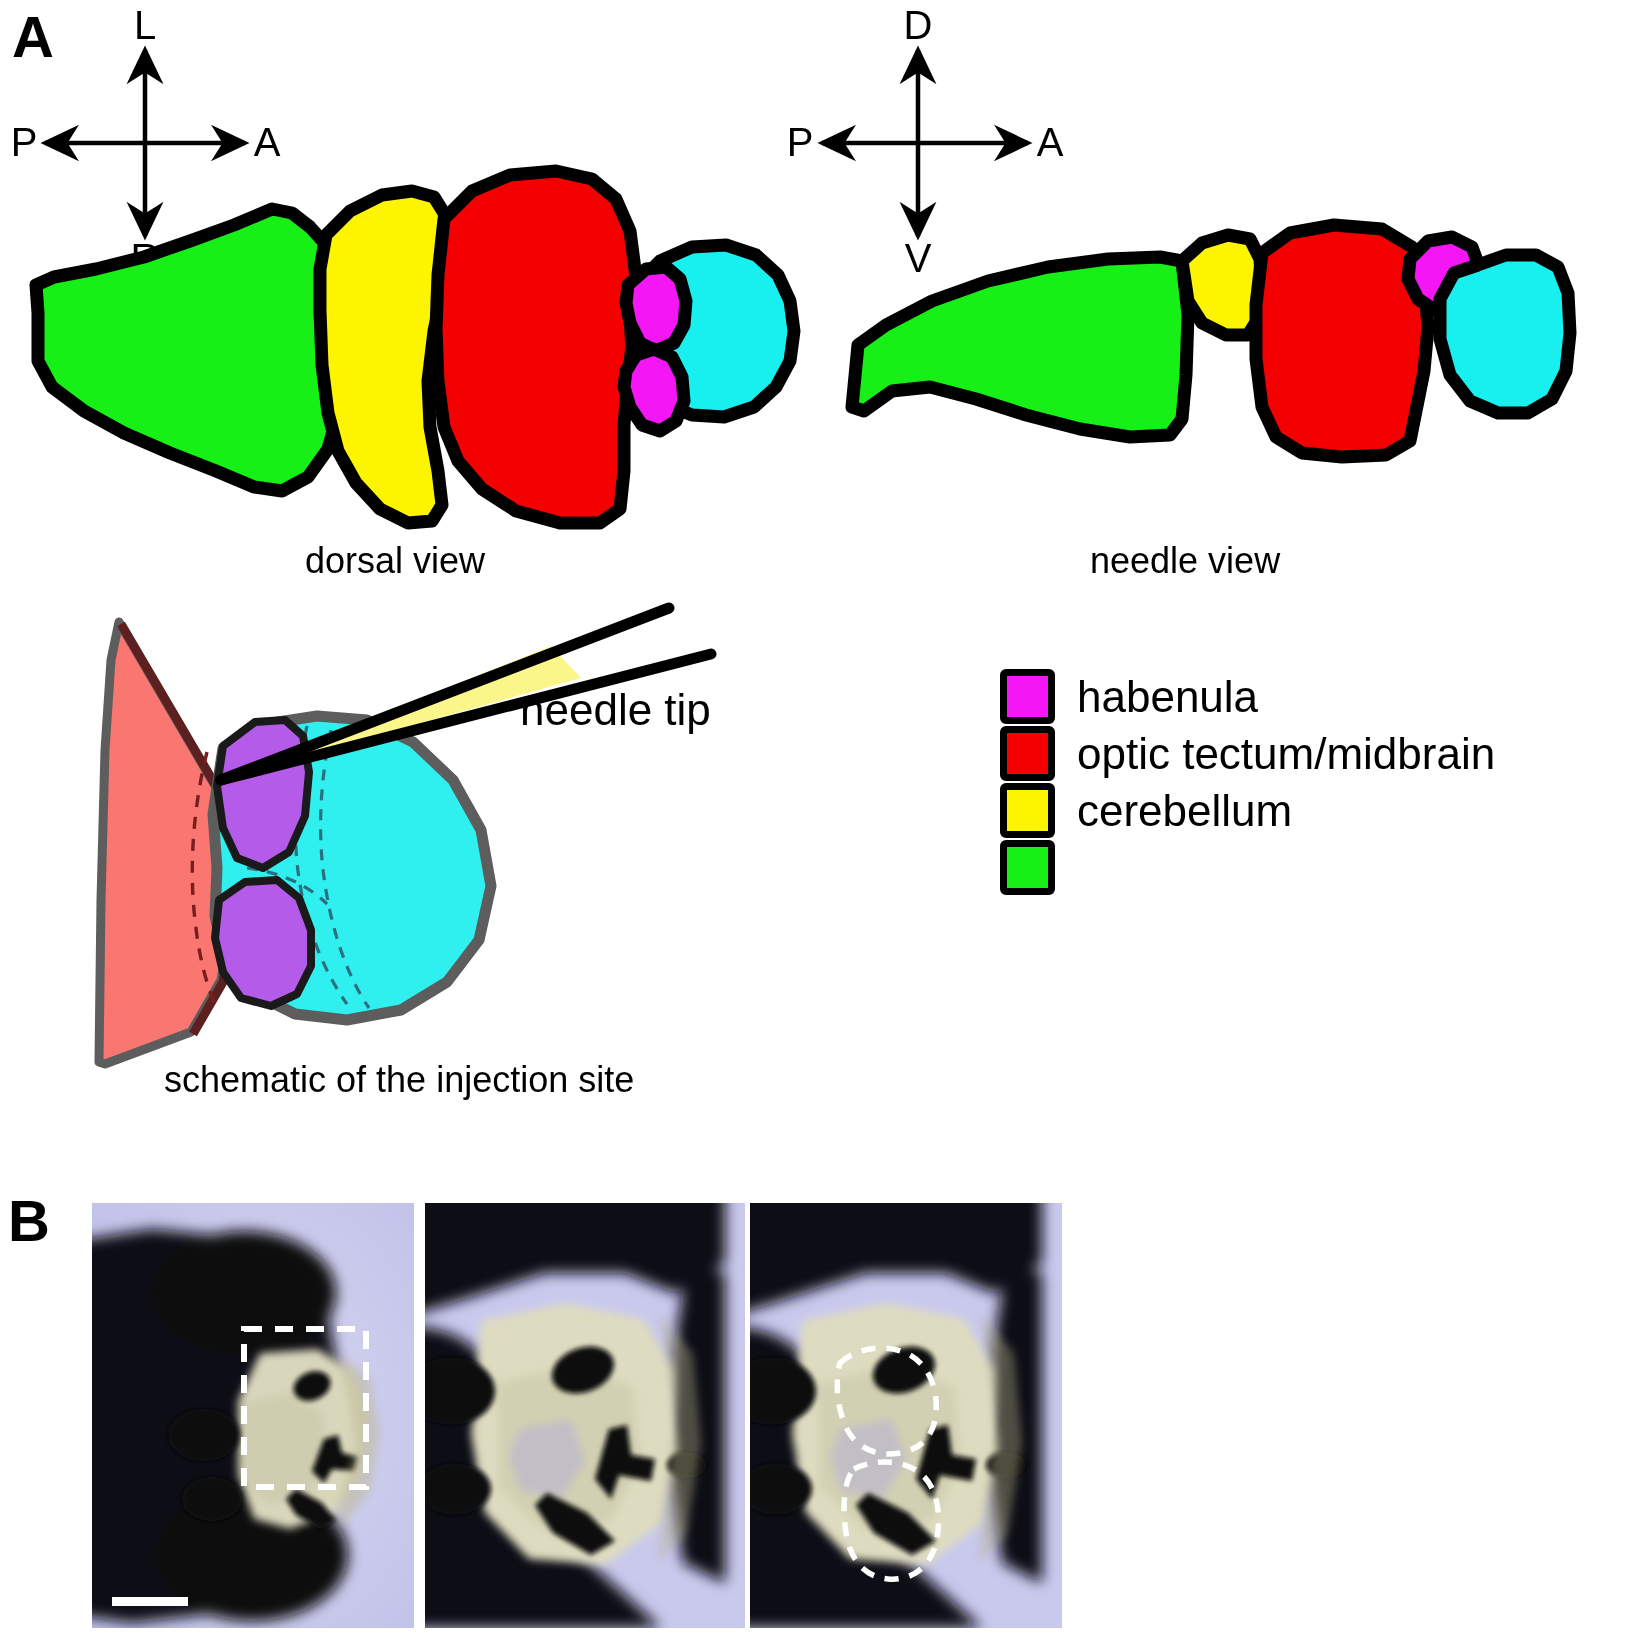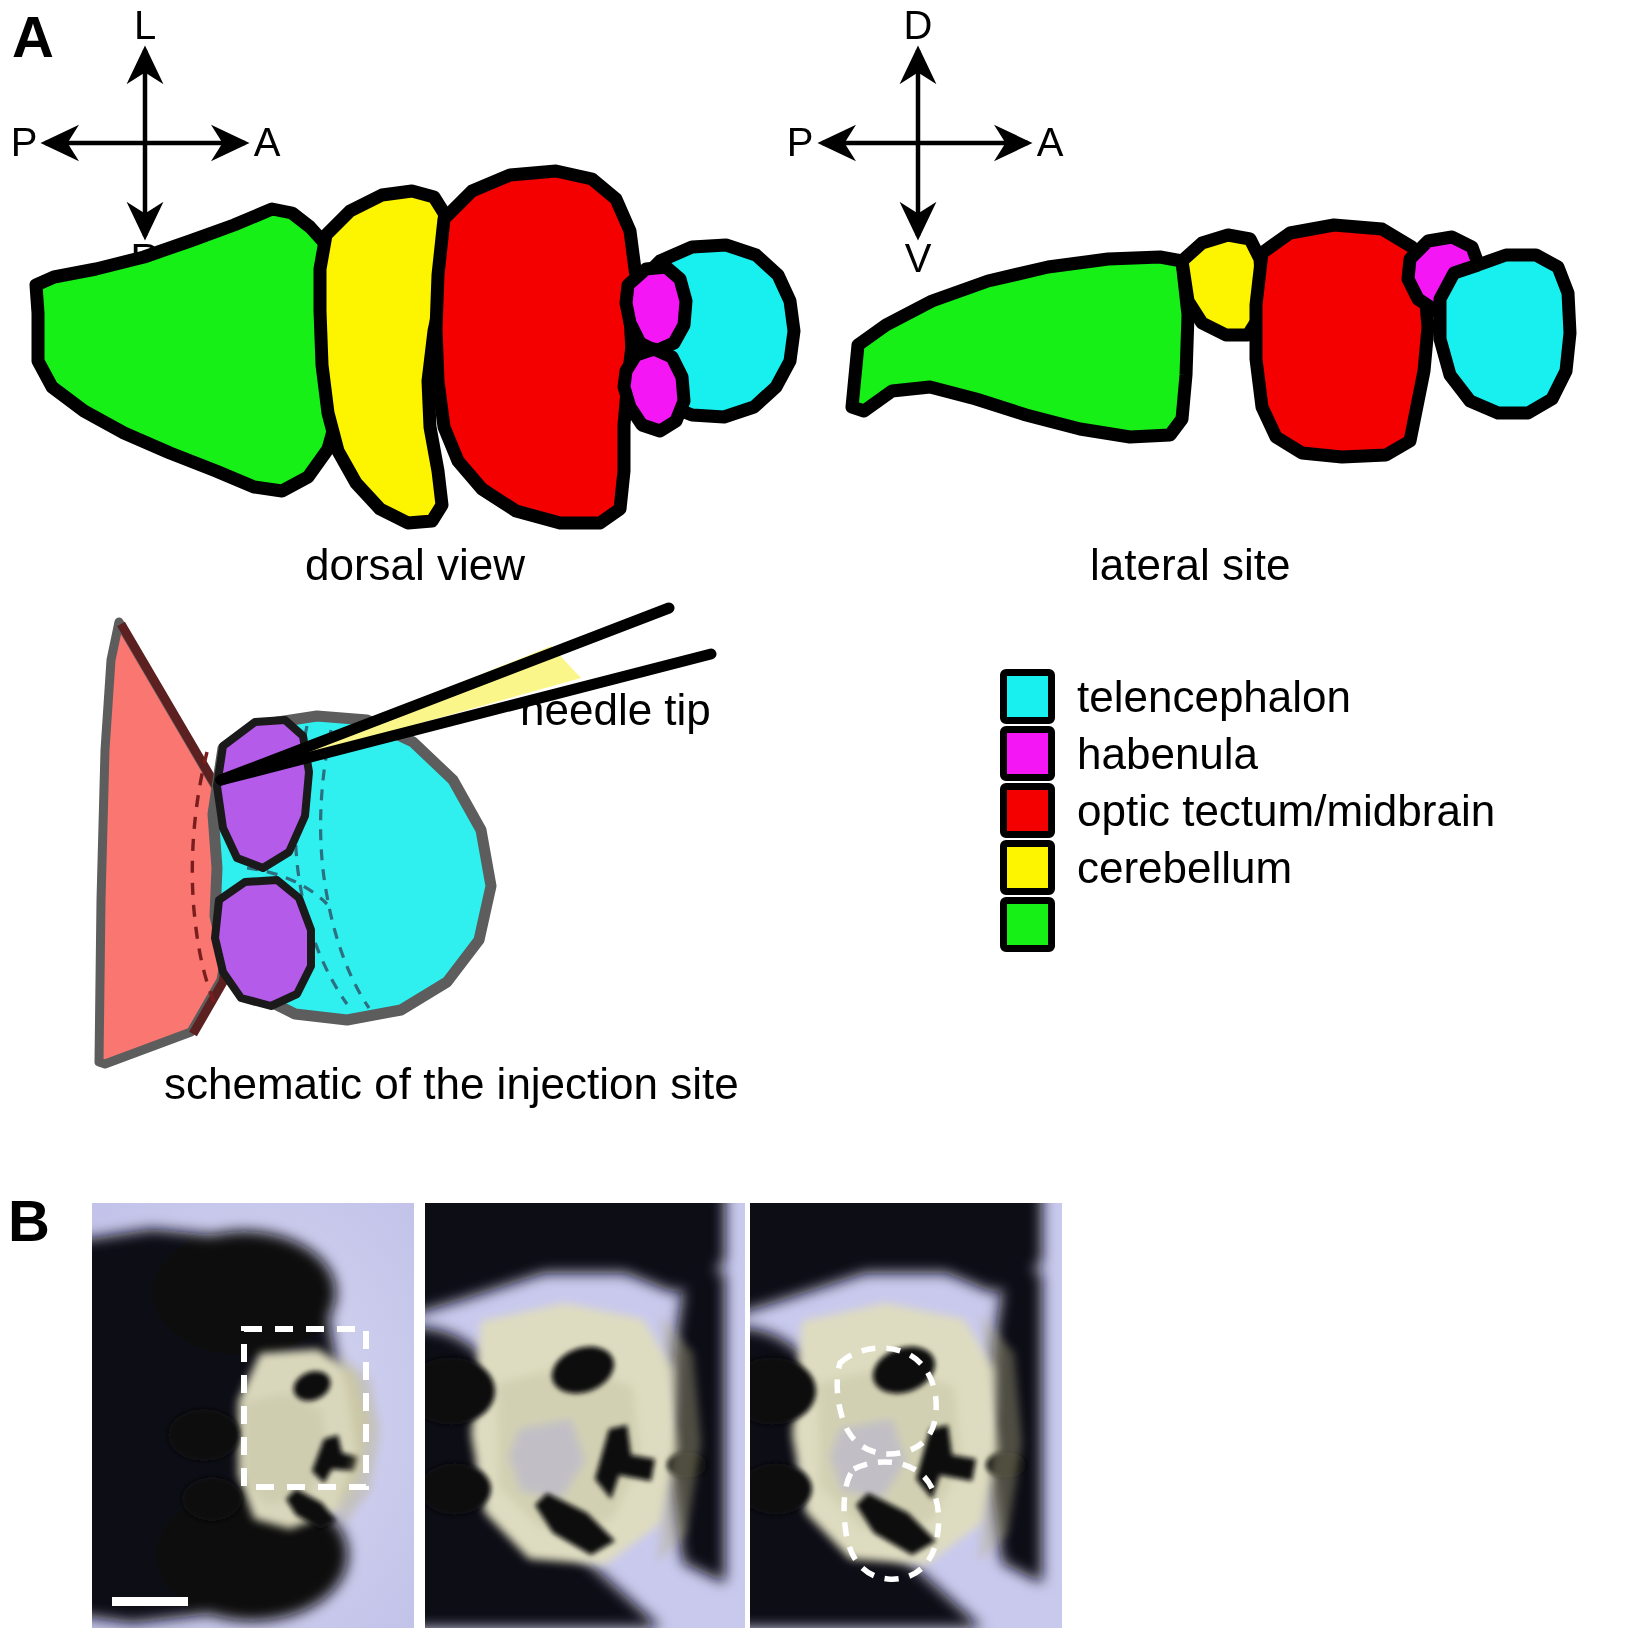--- a/index.html
+++ b/index.html
@@ -1,21 +1,21 @@
 <!DOCTYPE html>
 <html><head>
 <meta charset="utf-8">
 <style>
   html,body{margin:0;padding:0;background:#ffffff;}
   body{width:1627px;height:1644px;position:relative;overflow:hidden;
        font-family:"Liberation Sans","DejaVu Sans",sans-serif;color:#000;}
   .abs{position:absolute;}
   .panel-letter{font-weight:bold;font-size:58px;line-height:1;}
   .axis-label{font-size:40px;line-height:1;text-align:center;}
-  .view-caption{font-size:44px;line-height:1;white-space:nowrap;text-align:right;}
+  .view-caption{font-size:36px;line-height:1;white-space:nowrap;text-align:right;}
   .legend-label{font-size:44px;line-height:1;white-space:nowrap;}
   .legend-row{display:flex;align-items:center;height:57px;}
   .swatch{width:55px;height:55px;border:7px solid #000;box-sizing:border-box;
           border-radius:6px;margin-right:22px;flex:0 0 auto;}
   .micro{position:absolute;overflow:hidden;background:#c9c9ee;}
   .needle-label{font-size:44px;white-space:nowrap;}
   svg{display:block;overflow:visible;}
 </style>
 </head>
 <body>
@@ -106,21 +106,21 @@
     <path fill="#f516f5" d="M580,44 L598,26 L622,22 L642,32 L650,54 L646,78 L630,94
              L606,96 L588,84 L578,64 Z"></path>
 
     <path fill="#18f0f0" d="M648,50 L676,40 L706,40 L728,52 L738,78 L740,118 L736,156
              L722,184 L698,198 L668,198 L640,186 L620,160 L610,124
              L610,84 L624,58 Z"></path>
   </g>
 </svg>
 </div>
 
-<div class="abs view-caption" style="left:1090px;top:543px;">lateral site</div>
+<div class="abs view-caption" style="left:1090px;top:543px;">needle view</div>
 
 <div class="abs" style="left:95px;top:600px;width:680px;height:470px;">
 <svg width="680" height="470" viewBox="0 0 680 470">
 
   <path fill="#f96a65" fill-opacity="0.92" stroke="#5d5d5d" stroke-width="9" stroke-linejoin="round" d="M24,22 L126,196 L140,300 L126,380 L96,432 L10,464 L4,462
            L6,300 L10,150 L16,60 Z"></path>
   <path fill="none" stroke="#5c2020" stroke-width="9" stroke-linejoin="round" d="M26,24 L128,198 L142,302 L128,382 L98,434"></path>
 
   <path fill="#2ff0ee" stroke="#5d5d5d" stroke-width="11" stroke-linejoin="round" d="M128,148 L170,124 L222,116 L272,120 L318,142 L358,180
            L386,230 L396,286 L384,340 L352,382 L306,410 L252,420
@@ -148,24 +148,20 @@
     <line x1="126" y1="180" x2="616" y2="54"></line>
   </g>
 </svg>
 </div>
 
 <div class="abs needle-label" style="left:520px;top:685px;">needle tip</div>
 
 <div class="abs view-caption" style="left:140px;top:1062px;margin-left:24px;">schematic of the injection site</div>
 
 <div class="abs" style="left:1000px;top:668px;">
-  <div class="legend-row">
-    <div class="swatch" style="background:#18f0f0;"></div>
-    <div class="legend-label">telencephalon</div>
-  </div>
   <div class="legend-row">
     <div class="swatch" style="background:#f516f5;"></div>
     <div class="legend-label">habenula</div>
   </div>
   <div class="legend-row">
     <div class="swatch" style="background:#f40000;"></div>
     <div class="legend-label">optic tectum/midbrain</div>
   </div>
   <div class="legend-row">
     <div class="swatch" style="background:#fdf400;"></div>

